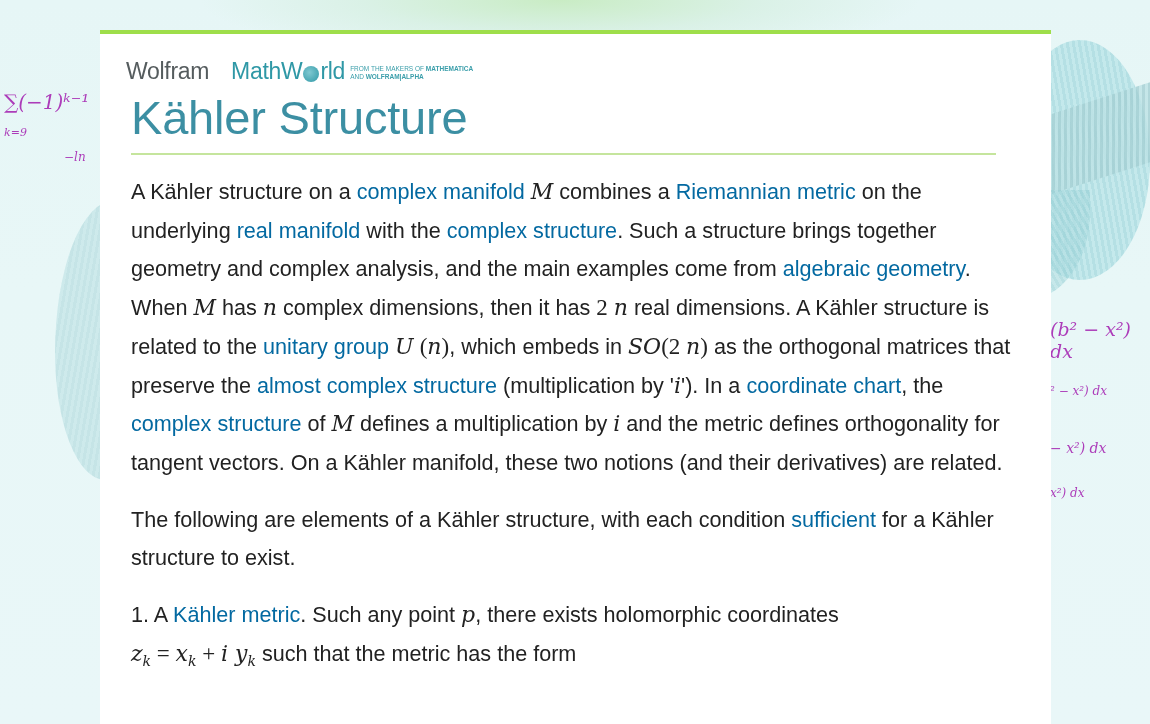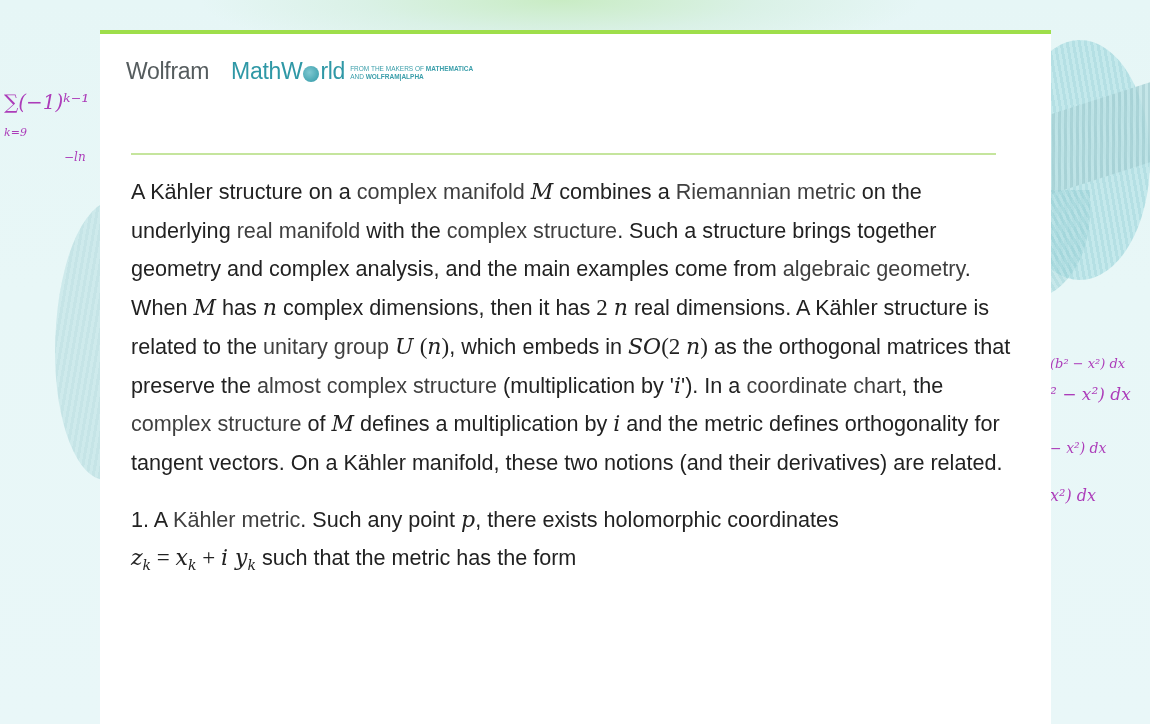--- a/index.html
+++ b/index.html
@@ -53,21 +53,21 @@
   }
   .brand .tag { font-size:6.5px; line-height:8px; color:#3a9eaa; margin-left:5px; margin-bottom:4px; }
   .brand .tag b { font-weight:bold; }
   .title {
     position:absolute; left:31px; top:56px; font-size:47px; color:#3c8fa3; margin:0; font-weight:normal;
     letter-spacing:-0.2px;
   }
   .rule { position:absolute; left:31px; top:119px; width:865px; height:2px; background:#c5e59d; }
   .content { position:absolute; left:31px; top:139px; width:880px; font-size:21.6px; color:#222; line-height:38.7px; }
   .content p { margin:0 0 18px 0; }
-  .content a { color:#404040; text-decoration:none; }
+  .content a { color:#0369a1; text-decoration:none; }
   .m { font-family:"DejaVu Serif", "Liberation Serif", serif; font-style:italic; font-size:22px; }
   .mr { font-family:"Liberation Serif", serif; font-size:23px; }
   sub.k { font-family:"DejaVu Serif", serif; font-style:italic; font-size:14px; vertical-align:-5px; line-height:0; }
 </style>
 </head>
 <body>
 
 <div class="bg-top"></div>
 
 <div class="bg-formula" style="left:4px;top:90px;font-size:20px;">
@@ -76,50 +76,54 @@
 <div class="bg-formula" style="left:4px;top:126px;font-size:11px;">
   <span>k=9</span>
 </div>
 <div class="bg-formula" style="left:64px;top:134px;font-size:12px;margin-top:16px;">
   <span>−ln</span>
 </div>
 <div class="bg-shape-left"></div>
 <div class="bg-shape-right1"></div>
 <div class="bg-shape-right2"></div>
 <div class="bg-shape-right3"></div>
-<div class="bg-formula" style="left:1050px;top:318px;font-size:13px;margin-top:38px;">
+<div class="bg-formula" style="left:1050px;top:318px;font-size:19px;">
   <span>(b² − x²)  dx</span>
 </div>
-<div class="bg-formula" style="left:1050px;top:384px;font-size:17px;">
+<div class="bg-formula" style="left:1050px;top:384px;font-size:12px;">
   <span>² − x²)  dx</span>
 </div>
 <div class="bg-formula" style="left:1050px;top:440px;font-size:14px;text-align:center;">
   <span>− x²)  dx</span>
 </div>
-<div class="bg-formula" style="left:1050px;top:486px;font-size:16px;">
+<div class="bg-formula" style="left:1050px;top:486px;font-size:12px;">
   <span>x²)  dx</span>
 </div>
 
 <div class="page">
 
   <div class="brand">
     <span class="wolfram">Wolfram</span>
     <span class="mathworld"><span>MathW</span><span class="globe"></span><span>rld</span></span>
     <span class="tag">
       <span>FROM THE MAKERS OF </span><b>MATHEMATICA</b><br>
       <span>AND </span><b>WOLFRAM|ALPHA</b>
     </span>
   </div>
 
+  <h1 class="title">Kähler Structure</h1>
   <div class="rule"></div>
 
   <div class="content">
     <p>
       <span>A Kähler structure on a </span><a href="#">complex manifold</a>
       <span class="m">M</span><span> combines a </span><a href="#">Riemannian metric</a><span> on the underlying </span><a href="#">real manifold</a><span> with the </span><a href="#">complex structure</a><span>. Such a structure brings together geometry and complex analysis, and the main examples come from </span><a href="#">algebraic geometry</a><span>. When </span><span class="m">M</span><span> has </span><span class="m">n</span><span> complex dimensions, then it has </span><span class="mr">2</span> <span class="m">n</span><span> real dimensions. A Kähler structure is related to the </span><a href="#">unitary group</a>
       <span class="m">U</span> <span class="mr">(</span><span class="m">n</span><span class="mr">)</span><span>, which embeds in </span><span class="m">SO</span><span class="mr">(2 </span><span class="m">n</span><span class="mr">)</span><span> as the orthogonal matrices that preserve the </span><a href="#">almost complex structure</a><span> (multiplication by '</span><span class="m">i</span><span>'). In a </span><a href="#">coordinate chart</a><span>, the </span><a href="#">complex structure</a><span> of </span><span class="m">M</span><span> defines a multiplication by </span><span class="m">i</span><span> and the metric defines orthogonality for tangent vectors. On a Kähler manifold, these two notions (and their derivatives) are related.</span>
     </p>
     <p>
+      <span>The following are elements of a Kähler structure, with each condition </span><a href="#">sufficient</a><span> for a Kähler structure to exist.</span>
+    </p>
+    <p>
       <span>1. A </span><a href="#">Kähler metric</a><span>. Such any point </span><span class="m">p</span><span>, there exists holomorphic coordinates </span><br>
       <span><span class="m">z</span><sub class="k">k</sub><span class="mr"> = </span><span class="m">x</span><sub class="k">k</sub><span class="mr"> + </span><span class="m">i</span><span class="m"> y</span><sub class="k">k</sub></span><span> such that the metric has the form</span>
     </p>
   </div>
 </div>
 
 </body></html>

